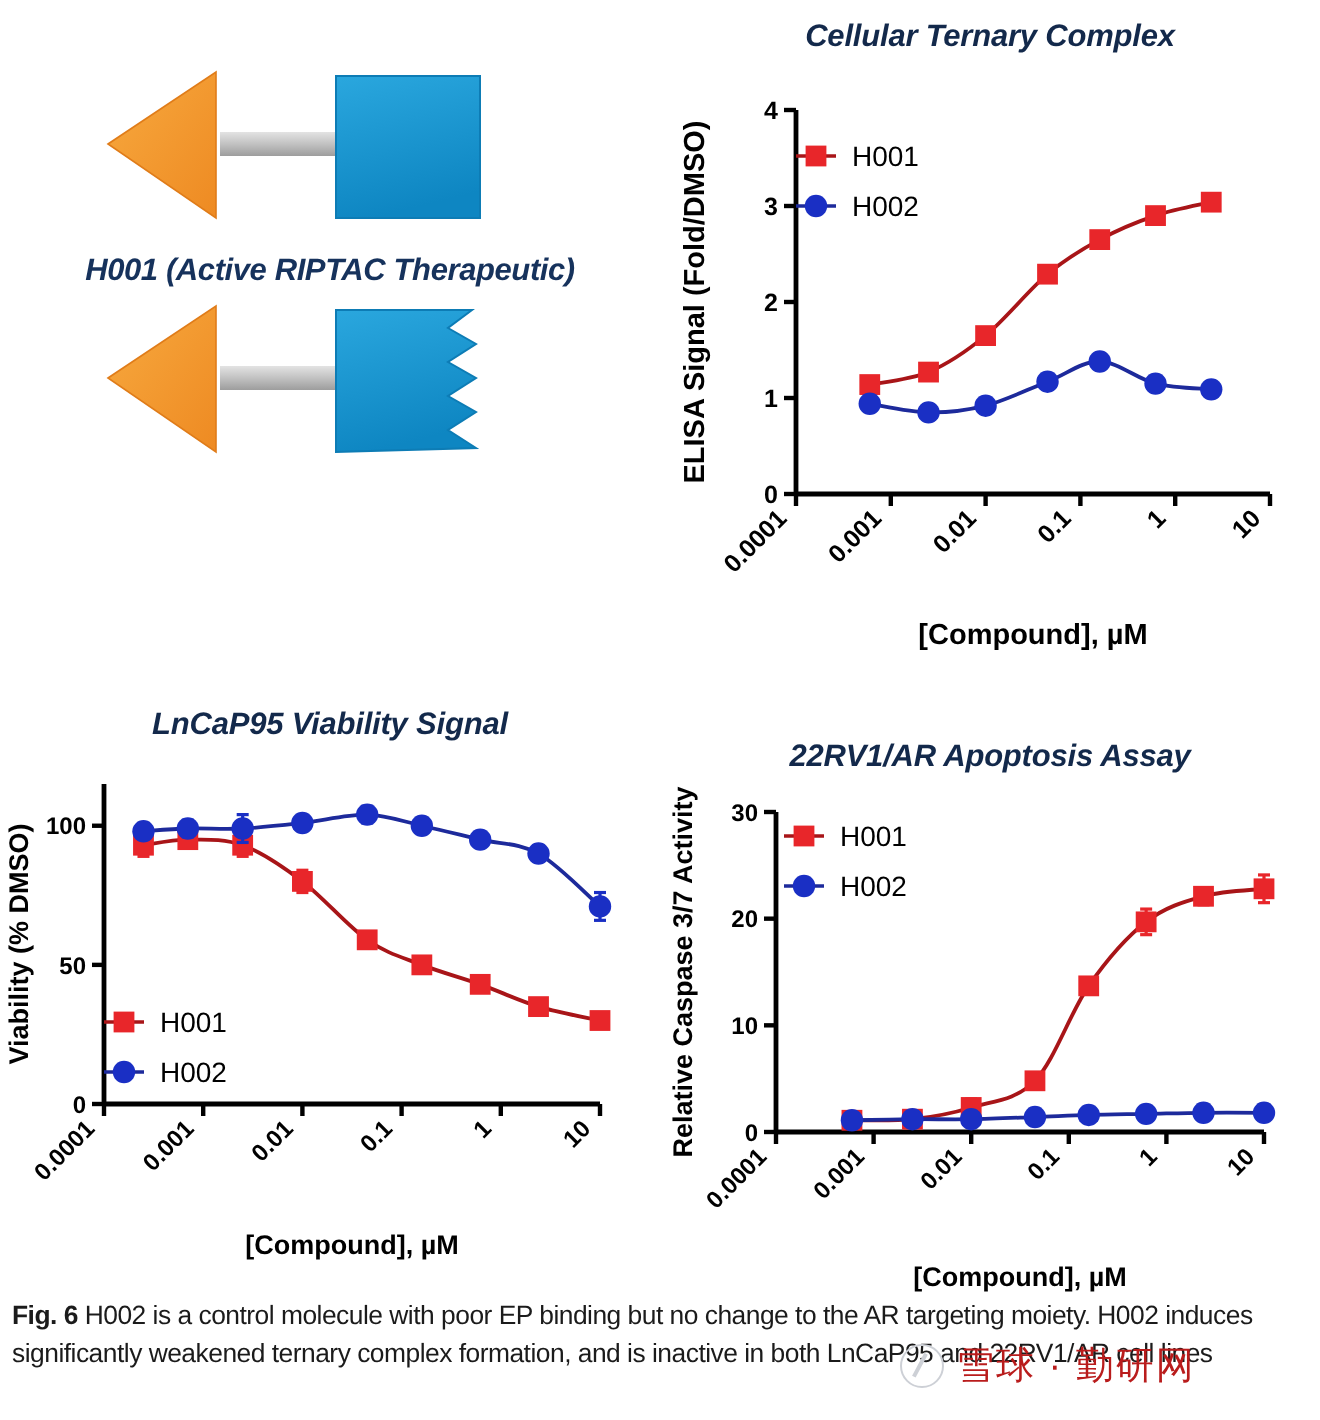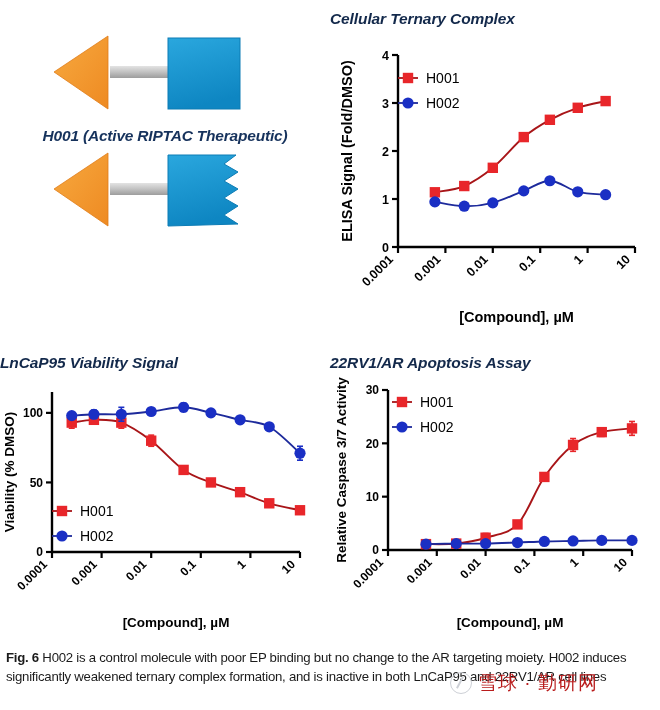--- a/index.html
+++ b/index.html
@@ -27,24 +27,24 @@
     line-height:1.28;
     letter-spacing:-0.2px;
   }
   #mol-caption-1{top:126px;font-style:italic;}
   #mol-caption-2{top:232px;}
 
   
   .chart-panel{position:absolute;}
   #panel-ternary{left:330px;top:0;width:330px;height:330px;}
   #panel-viability{left:0;top:340px;width:330px;height:295px;}
-  #panel-apoptosis{left:330px;top:340px;width:330px;height:295px;}
+  #panel-apoptosis{left:330px;top:356px;width:330px;height:295px;}
   .chart-title{
     position:absolute;left:0;width:100%;
-    text-align:left;
+    text-align:center;
     color:#13294b;
     font-weight:bold;font-style:italic;
     font-size:15.5px;line-height:1.22;
     letter-spacing:-0.1px;
   }
   .chart-svg{position:absolute;left:0;top:0;}
 
   
   #figure-caption{
     position:absolute;left:6px;top:648px;width:650px;

